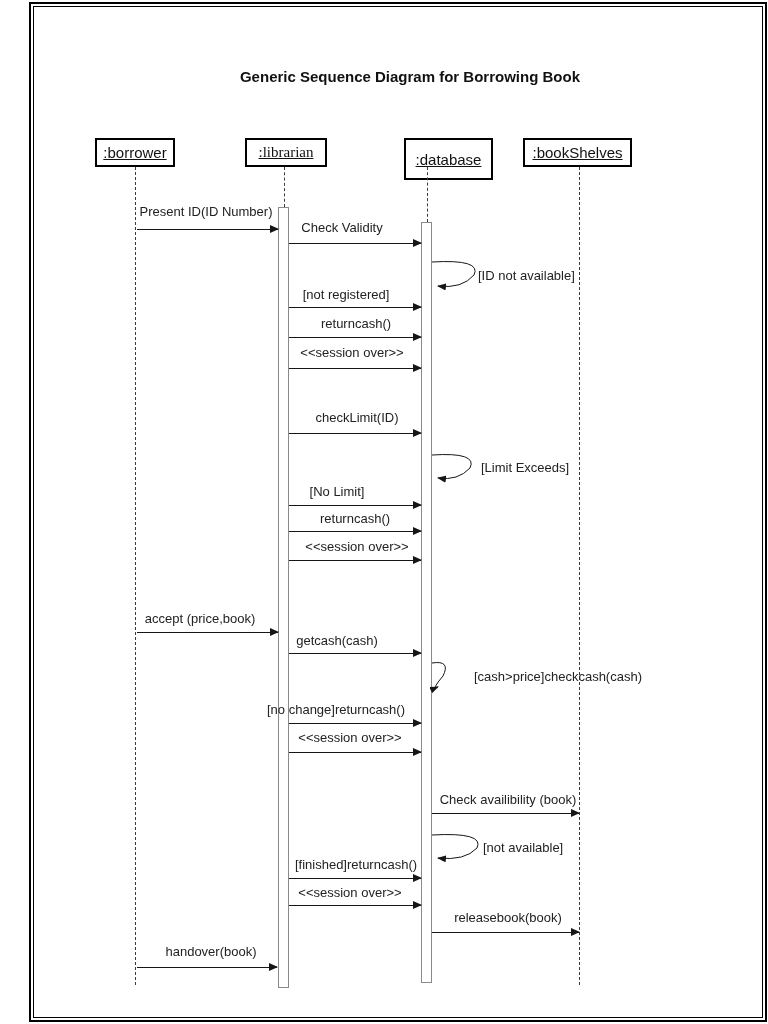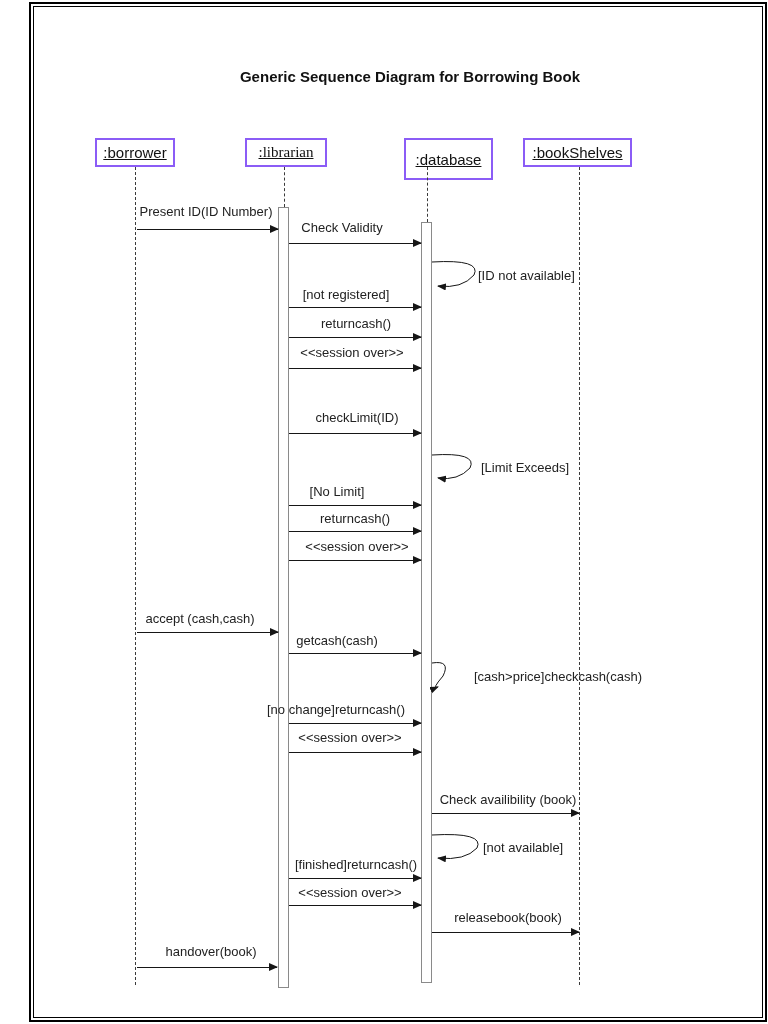--- a/index.html
+++ b/index.html
@@ -3,21 +3,21 @@
 <meta charset="utf-8">
 <style>
   html,body{margin:0;padding:0;background:#fff;}
   .canvas{position:relative;width:768px;height:1024px;background:#ffffff;overflow:hidden;
           font-family:"Liberation Sans",sans-serif;color:#222;}
   .frame-outer{position:absolute;left:29px;top:2px;width:738px;height:1020px;
                border:2px solid #000;box-sizing:border-box;}
   .frame-inner{position:absolute;inset:2px;border:1px solid #000;}
   .title{position:absolute;left:40px;top:68px;width:740px;text-align:center;
          font-size:15px;font-weight:bold;color:#111;}
-  .head-box{position:absolute;box-sizing:border-box;border:2px solid #8b5cf6;background:#fff;
+  .head-box{position:absolute;box-sizing:border-box;border:2px solid #000000;background:#fff;
             display:flex;align-items:center;justify-content:center;}
   .head-box span{font-size:15px;text-decoration:underline;color:#111;white-space:nowrap;}
   .head-box.serif span{font-family:"Liberation Serif",serif;}
   .lifeline{position:absolute;width:0;border-left:1px dashed #3a3a3a;}
   .activation{position:absolute;box-sizing:border-box;background:#fff;border:1px solid #8a8a8a;}
   .msg{position:absolute;height:0;border-top:1px solid #161616;}
   .msg .head-r{position:absolute;right:-1px;top:-5px;width:0;height:0;
                border-left:9px solid #161616;border-top:4px solid transparent;border-bottom:4px solid transparent;}
   .msg-label{position:absolute;font-size:13px;white-space:nowrap;transform:translateX(-50%);color:#222;}
   .loop-label{position:absolute;font-size:13px;white-space:nowrap;transform:translateY(-50%);color:#222;}
@@ -82,21 +82,21 @@
         <span class="head-r"></span>
       </div>
       <div class="msg-label" style="left: 355px; top: 511px;">returncash()</div>
       <div class="msg" style="left: 289px; top: 560px; width: 132px;">
         <span class="head-r"></span>
       </div>
       <div class="msg-label" style="left: 357px; top: 539px;">&lt;&lt;session over&gt;&gt;</div>
       <div class="msg" style="left: 137px; top: 632px; width: 141px;">
         <span class="head-r"></span>
       </div>
-      <div class="msg-label" style="left: 200px; top: 611px;">accept (cash,cash)</div>
+      <div class="msg-label" style="left: 200px; top: 611px;">accept (price,book)</div>
       <div class="msg" style="left: 289px; top: 653px; width: 132px;">
         <span class="head-r"></span>
       </div>
       <div class="msg-label" style="left: 337px; top: 633px;">getcash(cash)</div>
       <div class="msg" style="left: 289px; top: 723px; width: 132px;">
         <span class="head-r"></span>
       </div>
       <div class="msg-label" style="left: 336px; top: 702px;">[no change]returncash()</div>
       <div class="msg" style="left: 289px; top: 752px; width: 132px;">
         <span class="head-r"></span>

